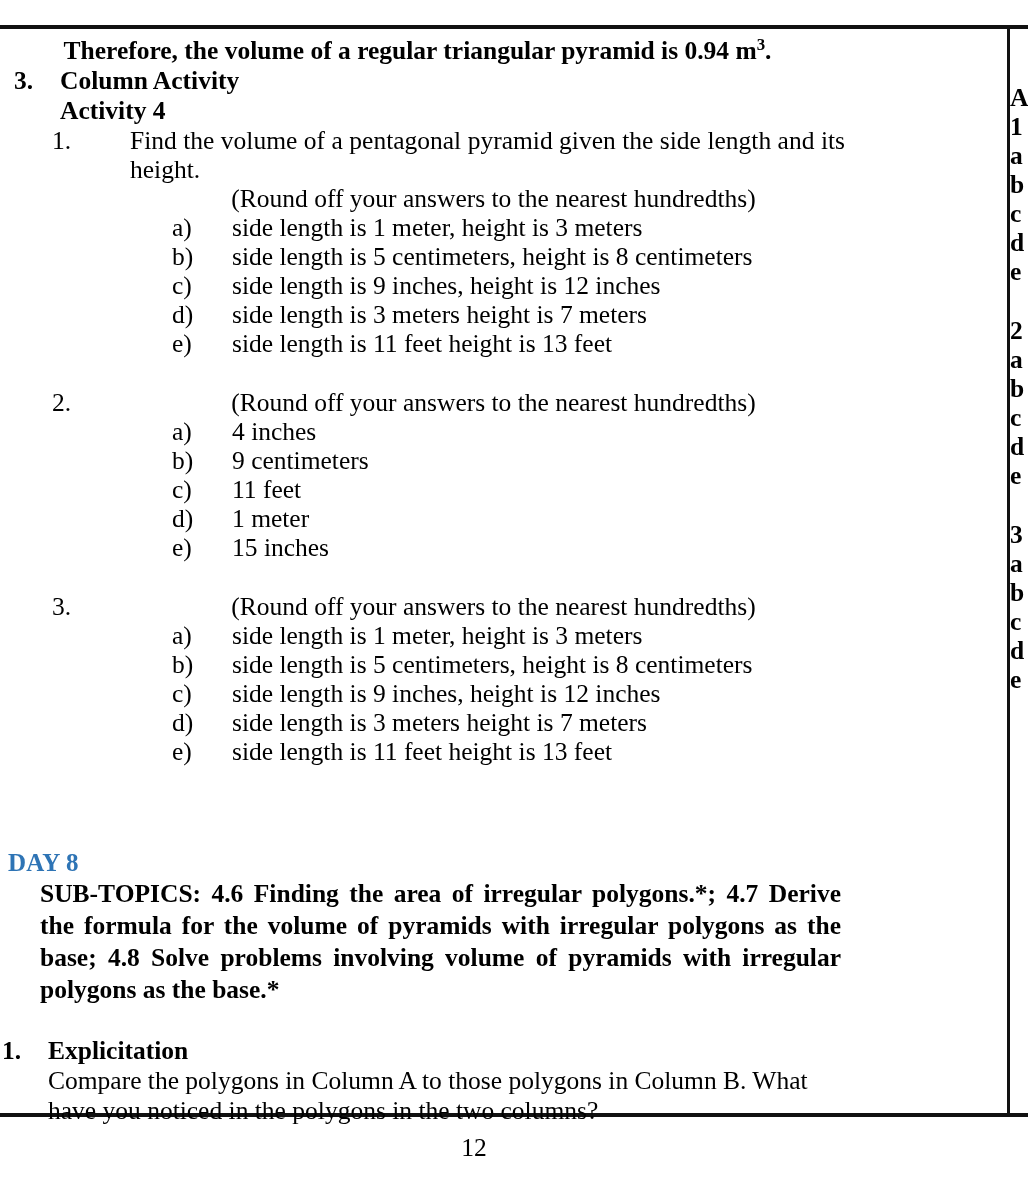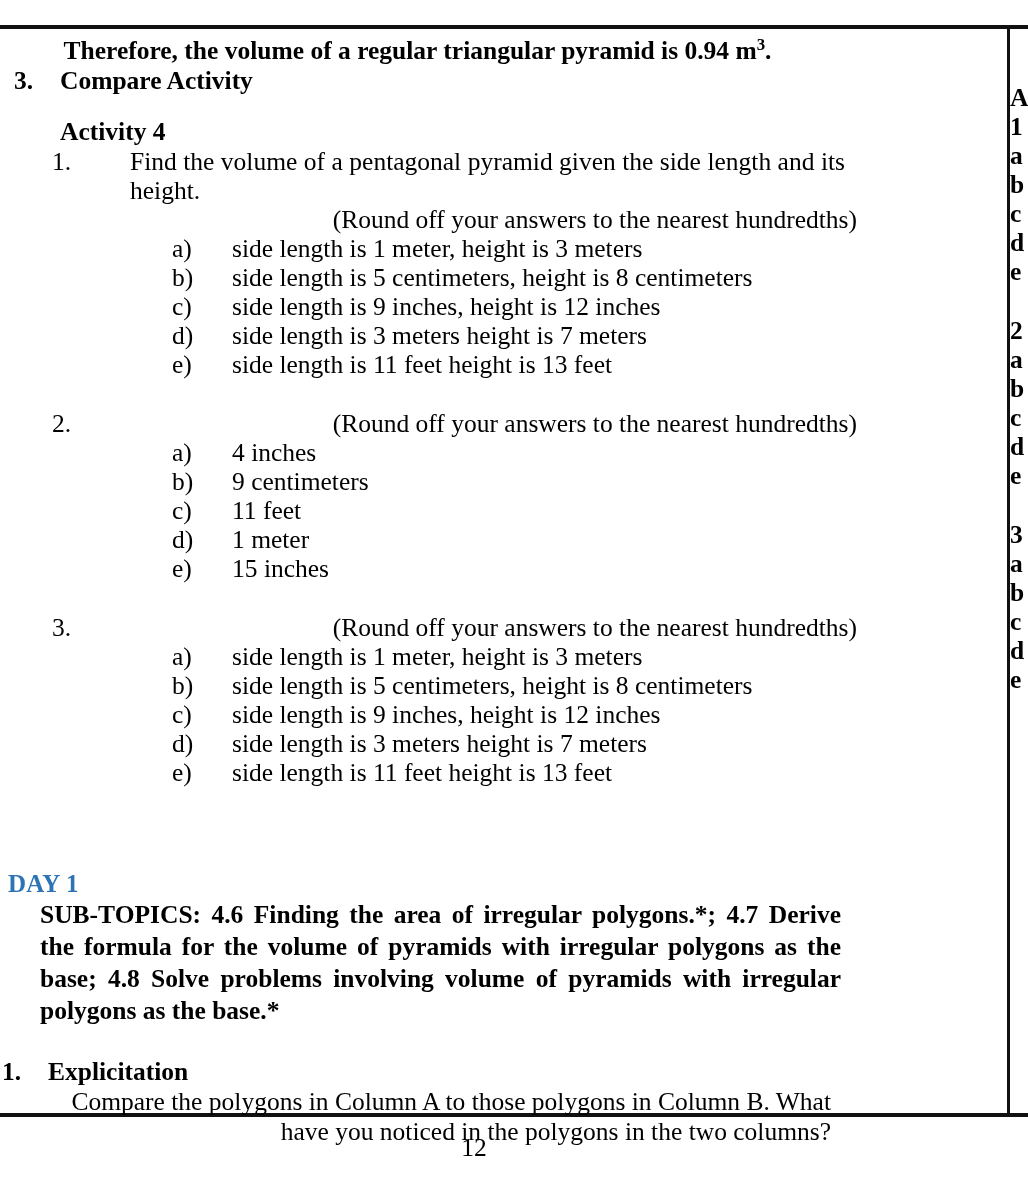--- a/index.html
+++ b/index.html
@@ -87,21 +87,20 @@
     top: 0;
     width: 40px;
   }
 
   
   .activity-title {
     padding-left: 60px;
     font-weight: bold;
     font-size: 25.5px;
     line-height: 30px;
-    margin-top: 21px;
   }
 
   
   .lvl2 {
     position: relative;
     padding-left: 130px;
     font-size: 25.5px;
     line-height: 29px;
   }
   .lvl2 .num {
@@ -112,21 +111,21 @@
     text-align: left;
   }
   .lvl2 .q-text {
     display: block;
     text-align: justify;
     text-align-last: justify;
     padding-right: 12px;
   }
   .lvl2 .q-sub {
     display: block;
-    text-align: right;
+    text-align: center;
   }
 
   
   .lvl3 {
     position: relative;
     padding-left: 232px;
     font-size: 25.5px;
     line-height: 29px;
   }
   .lvl3 .let {
@@ -171,21 +170,21 @@
     left: 2px;
     top: 0;
     width: 40px;
   }
   .explic-body {
     padding-left: 48px;
     padding-right: 26px;
     font-size: 25.5px;
     line-height: 30px;
     font-weight: normal;
-    text-align: right;
+    text-align: left;
   }
 
   
   .right-col {
     position: absolute;
     left: 1010px;
     top: 25px;
     width: 18px;
     height: 1092px;
     overflow: hidden;
@@ -217,21 +216,21 @@
 
   <div class="frame"></div>
   <div class="col-divider"></div>
 
   <div class="content">
 
     <div class="center-bold"><span>Therefore, the volume of a regular triangular pyramid is 0.94 m</span><sup>3</sup><span>.</span></div>
 
     <div class="lvl1">
       <span class="num">3.</span>
-      <span>Compare Activity</span>
+      <span>Column Activity</span>
     </div>
 
     <div class="activity-title">Activity 4</div>
 
     <div class="lvl2">
       <span class="num">1.</span>
       <span class="q-text">Find the volume of a pentagonal pyramid given the side length and its height.</span>
       <span class="q-sub">(Round off your answers to the nearest hundredths)</span>
     </div>
     <div class="lvl3">
@@ -305,21 +304,21 @@
       <span>side length is 3 meters height is 7 meters</span>
     </div>
     <div class="lvl3">
       <span class="let">e)</span>
       <span>side length is 11 feet height is 13 feet</span>
     </div>
 
     <div class="gap-lg"></div>
     <div class="gap-md"></div>
 
-    <div class="day-head" style="color:#2E74B5">DAY 1</div>
+    <div class="day-head" style="color:#2E74B5">DAY 8</div>
 
     <div class="subtopics">SUB-TOPICS: 4.6 Finding the area of irregular polygons.*; 4.7 Derive the formula for the volume of pyramids with irregular polygons as the base; 4.8 Solve problems involving volume of pyramids with irregular polygons as the base.*</div>
 
     <div class="gap-md"></div>
 
     <div class="explic">
       <span class="num">1.</span>
       <span>Explicitation</span>
     </div>
     <div class="explic-body">Compare the polygons in Column A to those polygons in Column B. What have you noticed in the polygons in the two columns?</div>

